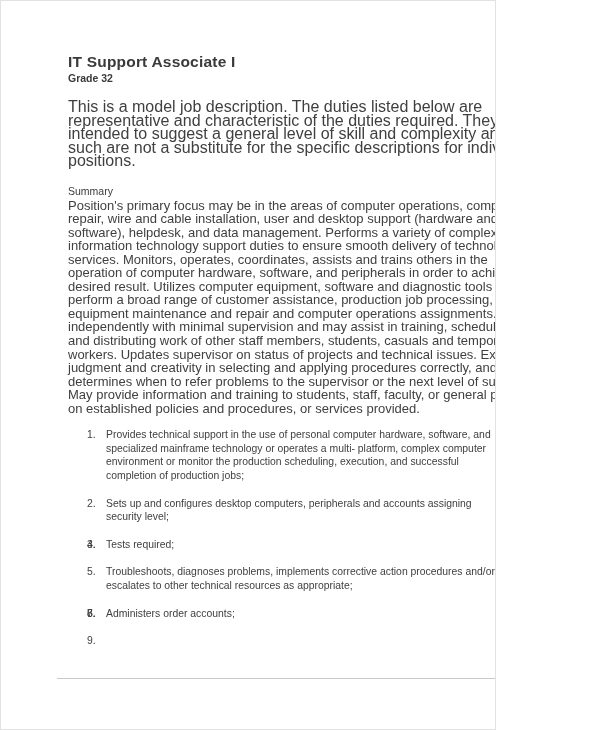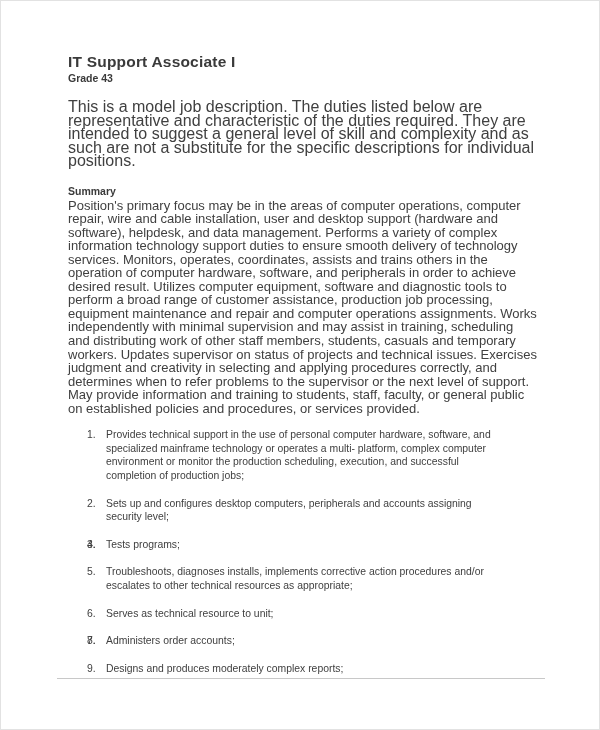--- a/index.html
+++ b/index.html
@@ -10,21 +10,21 @@
   body {
     width: 600px;
     height: 730px;
     font-family: "Liberation Sans", sans-serif;
     color: #404040;
     -webkit-font-smoothing: antialiased;
   }
   .page {
     position: relative;
     box-sizing: border-box;
-    width: 600px;
+    width: 496px;
     height: 730px;
     background: #ffffff;
     border: 1px solid #e2e2e2;
     overflow: hidden;
   }
   .content {
     position: absolute;
     left: 67px;
     top: 52px;
     width: 469px;
@@ -45,21 +45,21 @@
     margin: 2px 0 0 0;
   }
   .intro {
     font-size: 16px;
     line-height: 13.6px;
     margin: 15px 0 0 0;
     text-align: left;
   }
   .section-heading {
     font-size: 10.5px;
-    font-weight: bold;
+    font-weight: normal;
     color: #3a3a3a;
     line-height: 13.6px;
     margin: 17px 0 0 0;
   }
   .section-heading.tight {
     margin-bottom: 0;
   }
   .body-par {
     font-size: 13px;
     line-height: 13.55px;
@@ -99,21 +99,21 @@
   }
 </style>
 </head>
 <body>
 
 <div class="page">
   <div class="content">
 
     <h1 class="doc-title">IT Support Associate I</h1>
 
-    <div class="doc-grade">Grade 43</div>
+    <div class="doc-grade">Grade 32</div>
 
     <p class="intro">This is a model job description. The duties listed below are representative and characteristic of the duties required. They are intended to suggest a general level of skill and complexity and as such are not a substitute for the specific descriptions for individual positions.</p>
 
     <div class="section-heading tight">Summary</div>
 
     <p class="body-par">Position's primary focus may be in the areas of computer operations, computer repair, wire and cable installation, user and desktop support (hardware and software), helpdesk, and data management. Performs a variety of complex information technology support duties to ensure smooth delivery of technology services. Monitors, operates, coordinates, assists and trains others in the operation of computer hardware, software, and peripherals in order to achieve desired result. Utilizes computer equipment, software and diagnostic tools to perform a broad range of customer assistance, production job processing, equipment maintenance and repair and computer operations assignments. Works independently with minimal supervision and may assist in training, scheduling and distributing work of other staff members, students, casuals and temporary workers. Updates supervisor on status of projects and technical issues. Exercises judgment and creativity in selecting and applying procedures correctly, and determines when to refer problems to the supervisor or the next level of support. May provide information and training to students, staff, faculty, or general public on established policies and procedures, or services provided.</p>
 
 
     <ol class="duties-list">
       <li class="duty-item">
@@ -122,39 +122,37 @@
       </li>
       <li class="duty-item">
         <span class="duty-num">2.</span>
         <span>Sets up and configures desktop computers, peripherals and accounts assigning security level;</span>
       </li>
       <li class="duty-item">
         <span class="duty-num">3.</span>
       </li>
       <li class="duty-item">
         <span class="duty-num">4.</span>
-        <span>Tests programs;</span>
+        <span>Tests required;</span>
       </li>
       <li class="duty-item">
         <span class="duty-num">5.</span>
-        <span>Troubleshoots, diagnoses installs, implements corrective action procedures and/or escalates to other technical resources as appropriate;</span>
+        <span>Troubleshoots, diagnoses problems, implements corrective action procedures and/or escalates to other technical resources as appropriate;</span>
       </li>
       <li class="duty-item">
         <span class="duty-num">6.</span>
-        <span>Serves as technical resource to unit;</span>
       </li>
       <li class="duty-item">
         <span class="duty-num">7.</span>
       </li>
       <li class="duty-item">
         <span class="duty-num">8.</span>
         <span>Administers order accounts;</span>
       </li>
       <li class="duty-item">
         <span class="duty-num">9.</span>
-        <span>Designs and produces moderately complex reports;</span>
       </li>
     </ol>
 
   </div>
 
   <div class="divider"></div>
 </div>
 
 </body></html>

